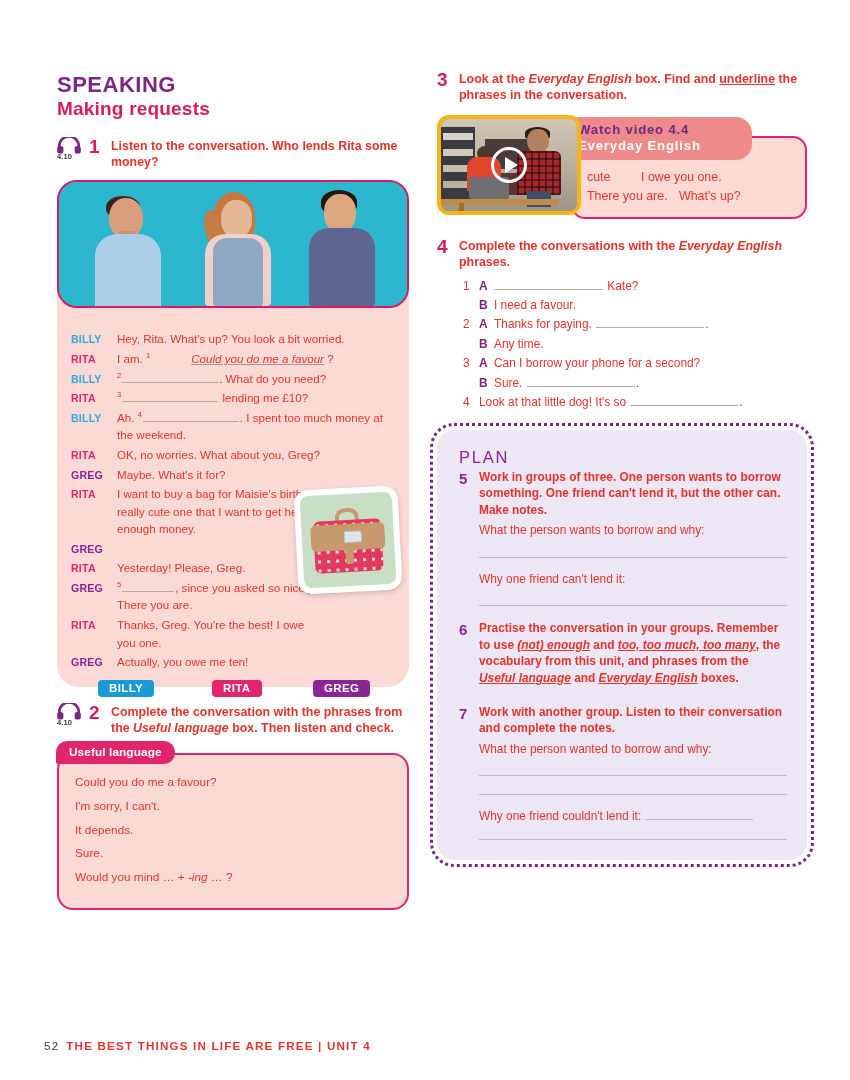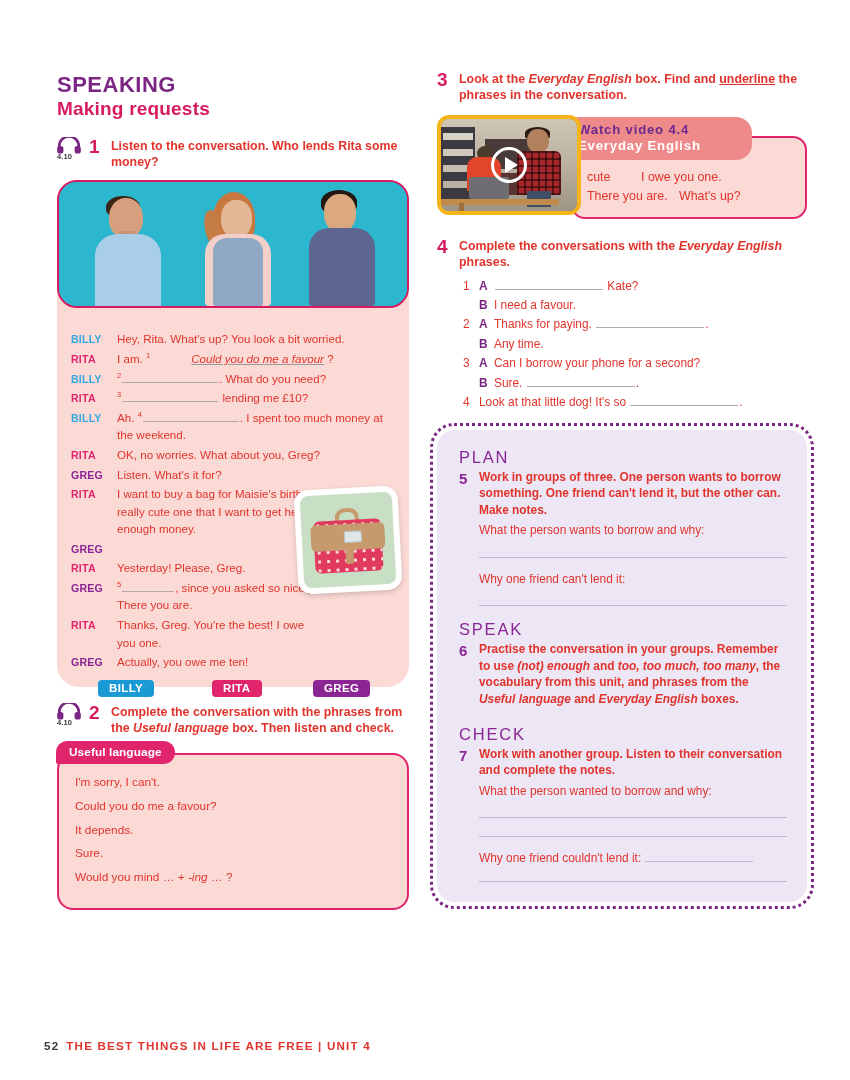--- a/index.html
+++ b/index.html
@@ -229,33 +229,33 @@
     content: ""; position: absolute; inset: -7px;
     border: 3.5px dotted #7b2682; border-radius: 24px; pointer-events:none;
   }
   .sec-title {
     font-size: 16.5px; color: #8b2594; letter-spacing: 1.8px;
     font-weight: normal; margin-bottom: 2px;
   }
   .plan-item { display: flex; margin-bottom: 4px; }
   .plan-no { flex: 0 0 20px; font-size: 15px; font-weight: bold; color: #8b2594; line-height:1.3; }
   .plan-txt { flex: 1 1 auto; font-size: 11.9px; font-weight: bold; color: #e0342c; line-height: 1.38; }
-  .plan-txt i { font-style: italic; }
+  .plan-txt i { font-style: italic; text-decoration: underline; }
   .plan-sub { font-size: 11.9px; color: #e0342c; margin-left: 20px; line-height: 1.4; }
   .rule { height: 1px; background: #c3b9cf; margin: 18px 0 0 20px; }
   .rule.tight { margin-top: 14px; }
   .inline-rule { display:inline-block; width: 108px; border-bottom:1px solid #c3b9cf; height:11px; }
   .sec-gap { height: 14px; }
 
   
   .footer {
     position: absolute; left: 44px; bottom: 28px;
     font-size: 11.6px; letter-spacing: 1.2px;
   }
-  .footer .pg { color: #3b3b3b; font-weight: bold; margin-right: 7px; }
+  .footer .pg { color: #3b3b3b; font-weight: normal; margin-right: 7px; }
   .footer .ft { color: #e0342c; font-weight: bold; }
 </style>
 </head>
 <body>
 
 <div class="page">
 
   <div class="col-left">
 
     <h1 class="speaking">SPEAKING</h1>
@@ -331,21 +331,21 @@
           <div class="dlg-txt">Ah. <sup>4</sup><span class="gap g-md"></span>. I spent too much money at the weekend.</div>
         </div>
 
         <div class="dlg-line">
           <div class="dlg-spk spk-rita">RITA</div>
           <div class="dlg-txt">OK, no worries. What about you, Greg?</div>
         </div>
 
         <div class="dlg-line">
           <div class="dlg-spk spk-greg">GREG</div>
-          <div class="dlg-txt">Listen. What's it for?</div>
+          <div class="dlg-txt">Maybe. What's it for?</div>
         </div>
 
         <div class="dlg-line">
           <div class="dlg-spk spk-rita">RITA</div>
           <div class="dlg-txt">I want to buy a bag for Maisie's birthday. There's a really cute one that I want to get her, but I haven't got enough money.</div>
         </div>
 
         <div class="dlg-line">
           <div class="dlg-spk spk-greg">GREG</div>
         </div>
@@ -393,22 +393,22 @@
           </svg>
           <div class="hp-num">4.10</div>
         </div>
       </div>
       <div class="ex-num">2</div>
       <div class="ex-text"><span>Complete the conversation with the phrases from the </span><i>Useful language</i><span> box. Then listen and check.</span></div>
     </div>
 
     <div class="ul-box">
       <div class="ul-label">Useful language</div>
+      <div class="ul-item">Could you do me a favour?</div>
       <div class="ul-item">I'm sorry, I can't.</div>
-      <div class="ul-item">Could you do me a favour?</div>
       <div class="ul-item">It depends.</div>
       <div class="ul-item">Sure.</div>
       <div class="ul-item">Would you mind … + <i>-ing</i> … ?</div>
     </div>
   </div>
 
   <div class="col-right">
 
     <div class="ex-row" style="margin-top:0;">
       <div class="ex-num">3</div>
@@ -507,28 +507,26 @@
       <div class="plan-item">
         <div class="plan-no">5</div>
         <div class="plan-txt">Work in groups of three. One person wants to borrow something. One friend can't lend it, but the other can. Make notes.</div>
       </div>
       <div class="plan-sub">What the person wants to borrow and why:</div>
       <div class="rule"></div>
       <div class="plan-sub" style="margin-top:13px;">Why one friend can't lend it:</div>
       <div class="rule"></div>
 
       <div class="sec-gap"></div>
-      <div class="sec-title">SPEAK</div>
       <div class="plan-item">
         <div class="plan-no">6</div>
         <div class="plan-txt"><span>Practise the conversation in your groups. Remember to use </span><i>(not) enough</i><span> and </span><i>too, too much, too many</i><span>, the vocabulary from this unit, and phrases from the </span><i>Useful language</i><span> and </span><i>Everyday English</i><span> boxes.</span></div>
       </div>
 
       <div class="sec-gap"></div>
-      <div class="sec-title">CHECK</div>
       <div class="plan-item">
         <div class="plan-no">7</div>
         <div class="plan-txt">Work with another group. Listen to their conversation and complete the notes.</div>
       </div>
       <div class="plan-sub">What the person wanted to borrow and why:</div>
       <div class="rule"></div>
       <div class="rule"></div>
       <div class="plan-sub" style="margin-top:13px;"><span>Why one friend couldn't lend it:</span> <span class="inline-rule"></span></div>
       <div class="rule tight"></div>
     </div>

